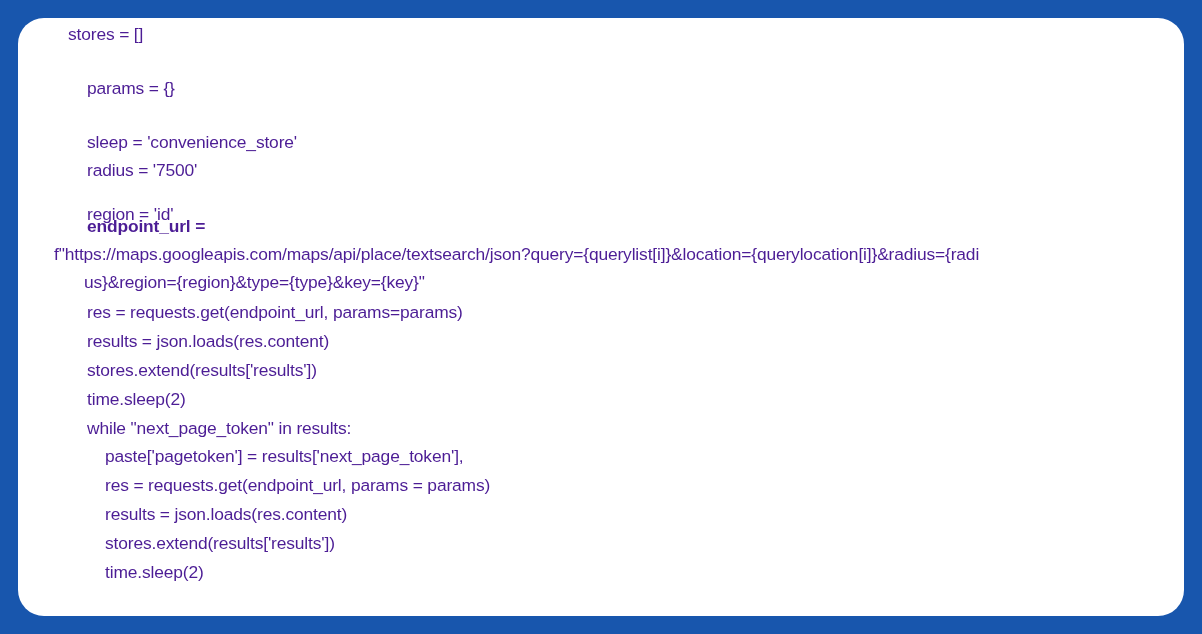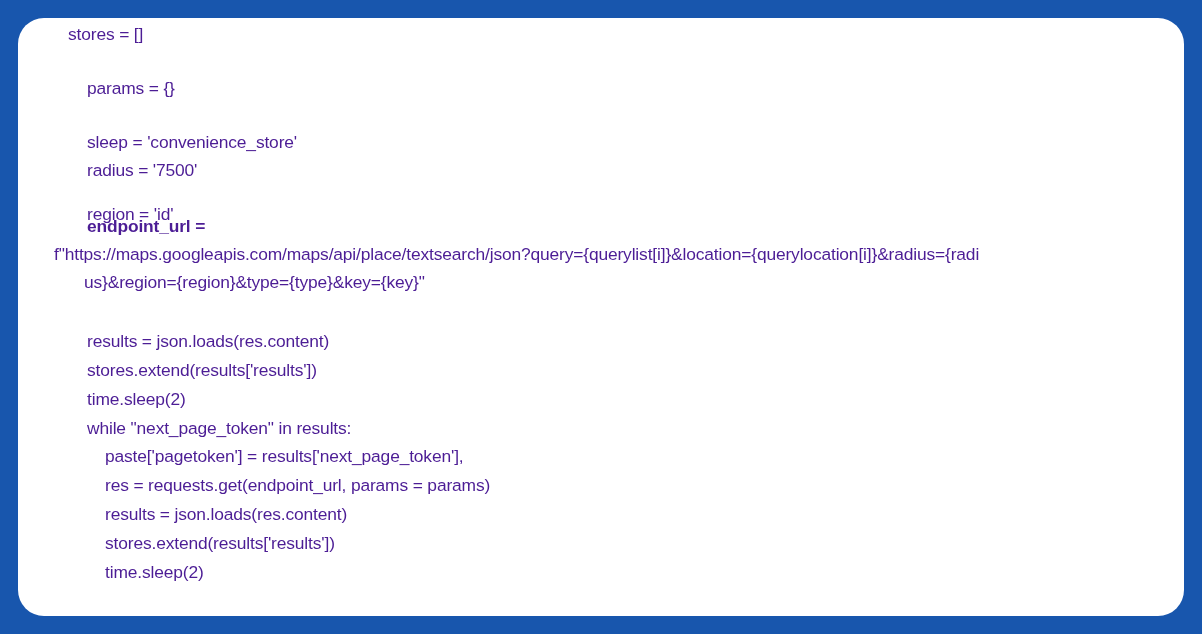--- a/index.html
+++ b/index.html
@@ -47,20 +47,21 @@
 <div class="card">
   <div class="code">
     <div class="line" style="left:50px; top:5px;">stores = []</div>
     <div class="line" style="left:69px; top:59px;text-align:right;">params = {}</div>
     <div class="line" style="left:69px; top:113px;">sleep = 'convenience_store'</div>
     <div class="line" style="left:69px; top:141px;">radius = '7500'</div>
     <div class="line" style="left:69px; top:185px;">region = 'id'</div>
     <div class="line" style="left:69px; top:197px;font-weight:bold;">endpoint_url =</div>
     <div class="line" style="left:36px; top:225px;">f"https://maps.googleapis.com/maps/api/place/textsearch/json?query={querylist[i]}&amp;location={querylocation[i]}&amp;radius={radi</div>
     <div class="line" style="left:36px; top:253px;margin-left:30px;">us}&amp;region={region}&amp;type={type}&amp;key={key}"</div>
+    <div class="line" style="left:69px; top:283px;">res = requests.get(endpoint_url, params=params)</div>
     <div class="line" style="left:69px; top:312px;">results = json.loads(res.content)</div>
     <div class="line" style="left:69px; top:341px;">stores.extend(results['results'])</div>
     <div class="line" style="left:69px; top:370px;">time.sleep(2)</div>
     <div class="line" style="left:69px; top:399px;">while "next_page_token" in results:</div>
     <div class="line" style="left:87px; top:427px;">paste['pagetoken'] = results['next_page_token'],</div>
     <div class="line" style="left:87px; top:456px;">res = requests.get(endpoint_url, params = params)</div>
     <div class="line" style="left:87px; top:485px;">results = json.loads(res.content)</div>
     <div class="line" style="left:87px; top:514px;">stores.extend(results['results'])</div>
     <div class="line" style="left:87px; top:543px;">time.sleep(2)</div>
   </div>

